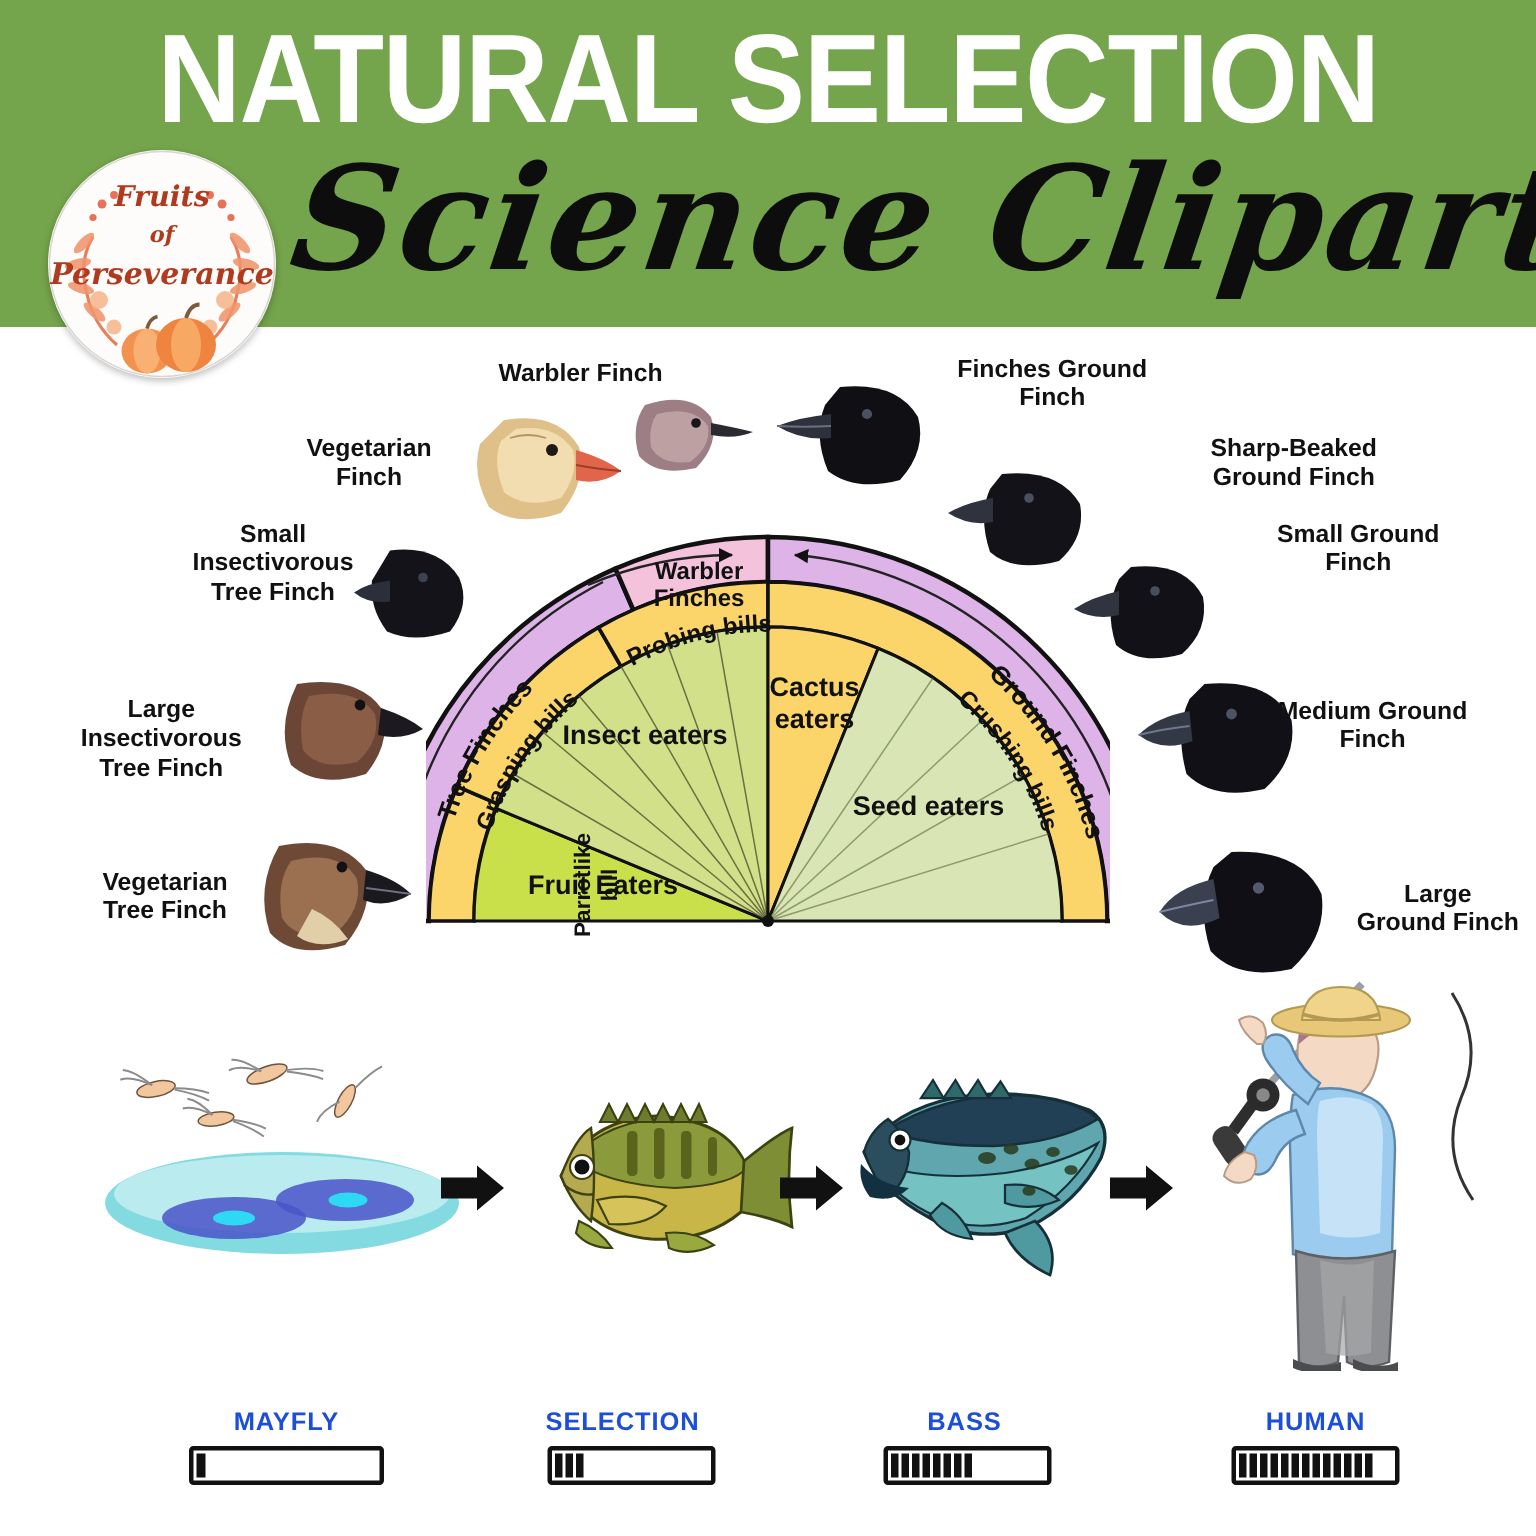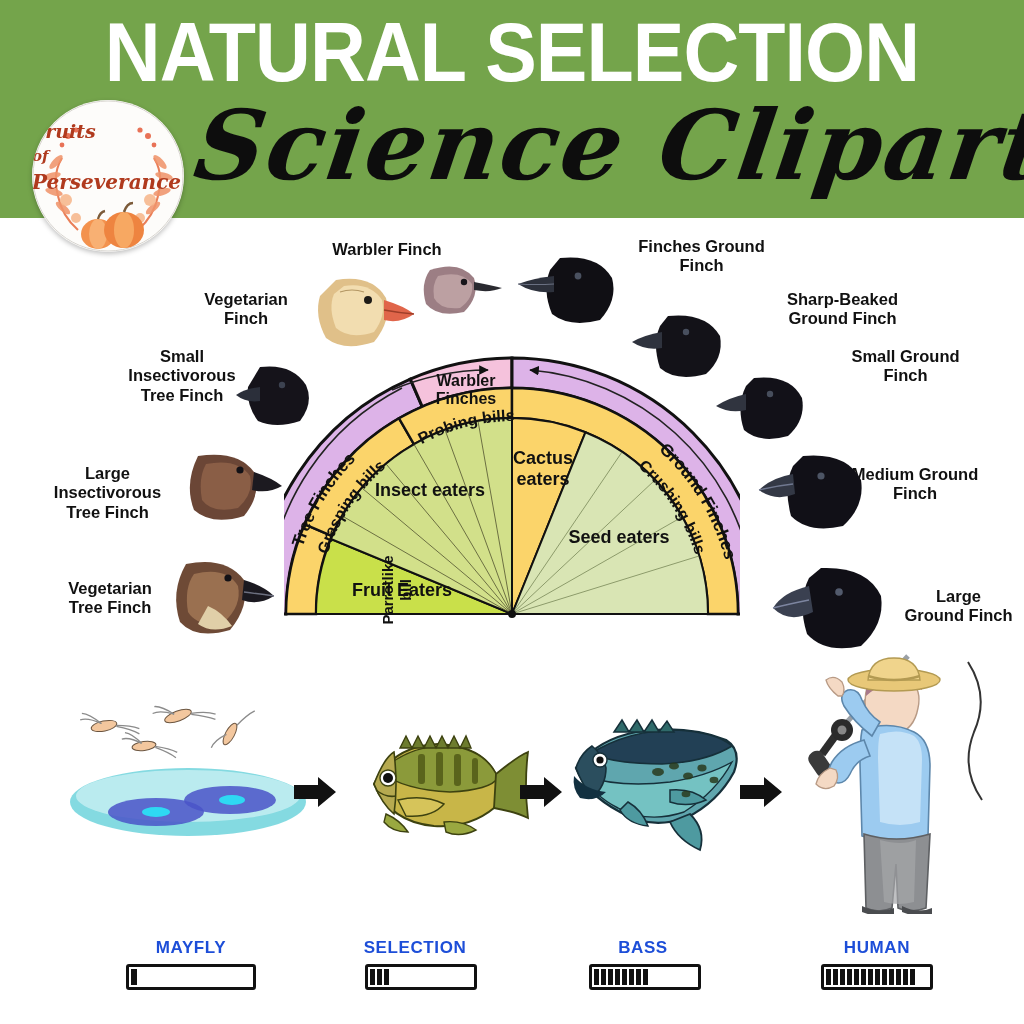--- a/index.html
+++ b/index.html
@@ -46,21 +46,21 @@
   
   .logo-badge{
     position:absolute;left:32px;top:100px;width:152px;height:152px;
     border-radius:50%;
     background:#fdfcfa;
     box-shadow:0 2px 5px rgba(0,0,0,.25);
     overflow:hidden;
   }
   .logo-badge svg{display:block;}
   .logo-text{
-    position:absolute;left:0;width:152px;
+    position:absolute;left:0;width:152px;text-align:center;
     font-family:"DejaVu Serif", serif;
     font-style:italic;font-weight:bold;
     color:#B03A1E;
     pointer-events:none;
   }
   .logo-l1{top:20px;font-size:19px;}
   .logo-l2{top:47px;font-size:15px;}
   .logo-l3{top:70px;font-size:20px;}
 
   
@@ -261,21 +261,21 @@
 Finch</div>
     <div class="finch-label" style="left:312px;top:18px;width:150px;">Warbler Finch</div>
     <div class="finch-label" style="left:30px;top:242px;width:155px;">Large
 Insectivorous
 Tree Finch</div>
     <div class="finch-label" style="left:40px;top:357px;width:140px;">Vegetarian
 Tree Finch</div>
 
     <div class="finch-label" style="left:624px;top:15px;width:155px;">Finches Ground
 Finch</div>
-    <div class="finch-label" style="left:760px;top:68px;width:165px;">Sharp-Beaked
+    <div class="finch-label" style="left:780px;top:68px;width:165px;">Sharp-Beaked
 Ground Finch</div>
     <div class="finch-label" style="left:828px;top:125px;width:155px;">Small Ground
 Finch</div>
     <div class="finch-label" style="left:840px;top:243px;width:150px;">Medium Ground
 Finch</div>
     <div class="finch-label" style="left:896px;top:365px;width:125px;">Large
 Ground Finch</div>
 
     <div class="finch-head" style="left:230px;top:137px;">
       <svg width="92" height="72" viewBox="0 0 92 72">

